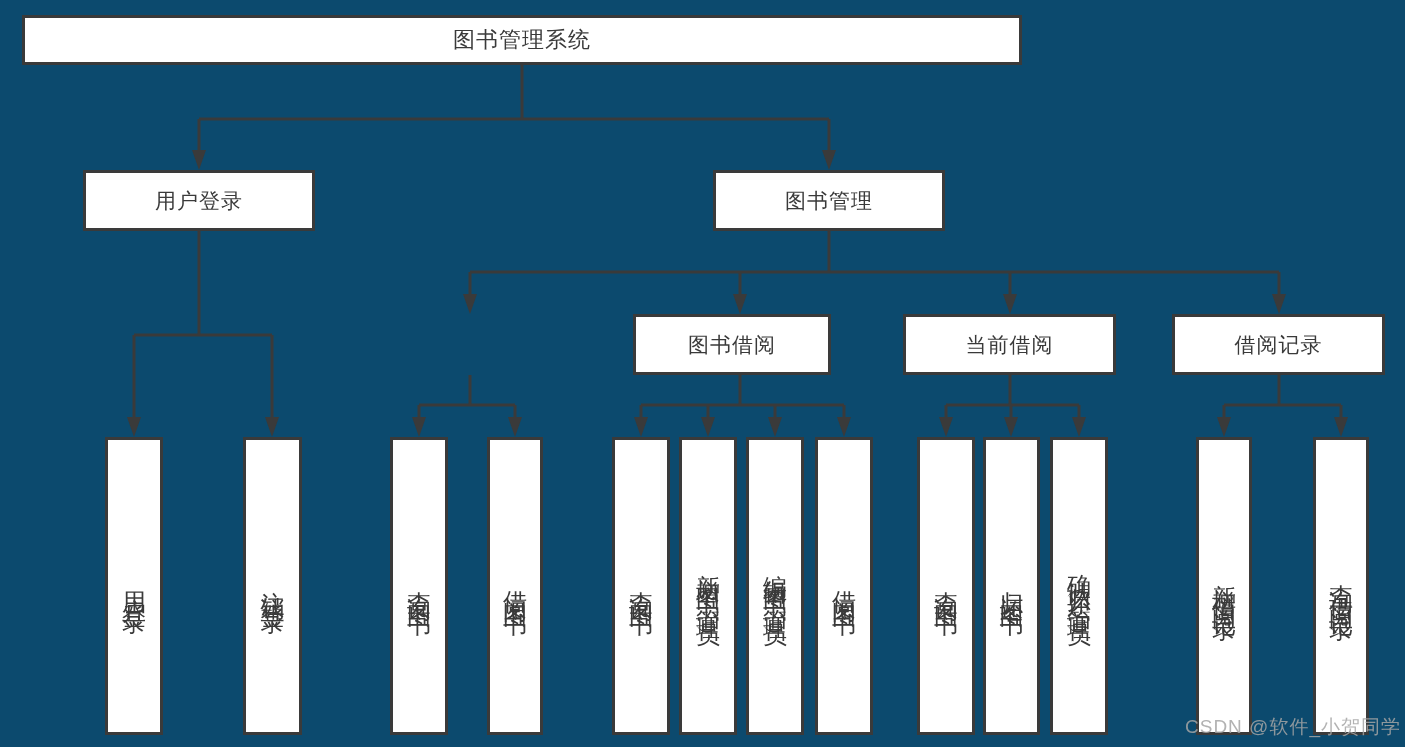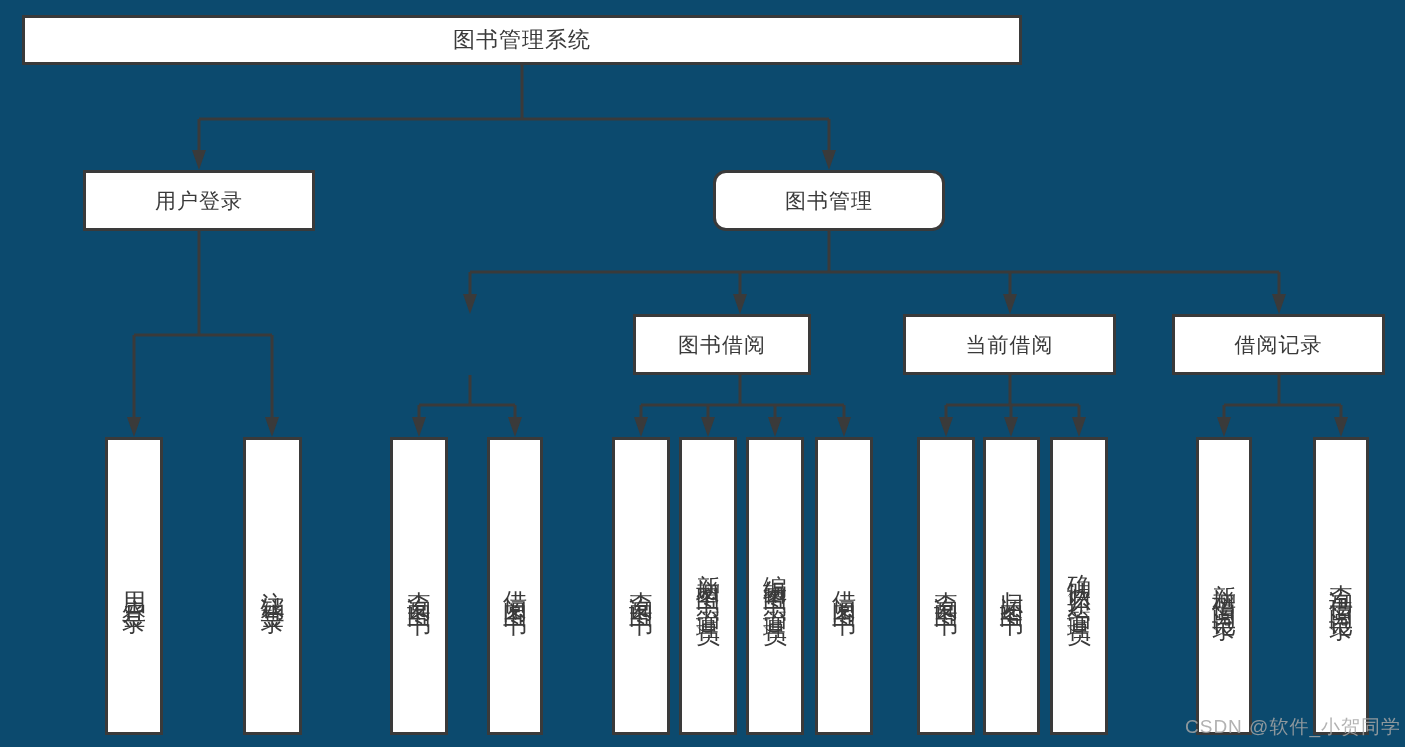--- a/index.html
+++ b/index.html
@@ -85,25 +85,25 @@
     </g>
   </svg>
 
   <div class="node node-root" style="left:22px;top:15px;width:1000px;height:50px;">
     <span>图书管理系统</span>
   </div>
 
   <div class="node node-h" style="left:83px;top:170px;width:232px;height:61px;">
     <span>用户登录</span>
   </div>
-  <div class="node node-h" style="left:713px;top:170px;width:232px;height:61px;border-radius:13px;">
+  <div class="node node-h" style="left:713px;top:170px;width:232px;height:61px;">
     <span>图书管理</span>
   </div>
 
-  <div class="node node-h" style="left:633px;top:314px;width:178px;height:61px;">
+  <div class="node node-h" style="left:633px;top:314px;width:198px;height:61px;">
     <span>图书借阅</span>
   </div>
   <div class="node node-h" style="left:903px;top:314px;width:213px;height:61px;">
     <span>当前借阅</span>
   </div>
   <div class="node node-h" style="left:1172px;top:314px;width:213px;height:61px;">
     <span>借阅记录</span>
   </div>
 
   <div class="node leaf" style="left:105px;top:437px;width:58px;height:298px;">

